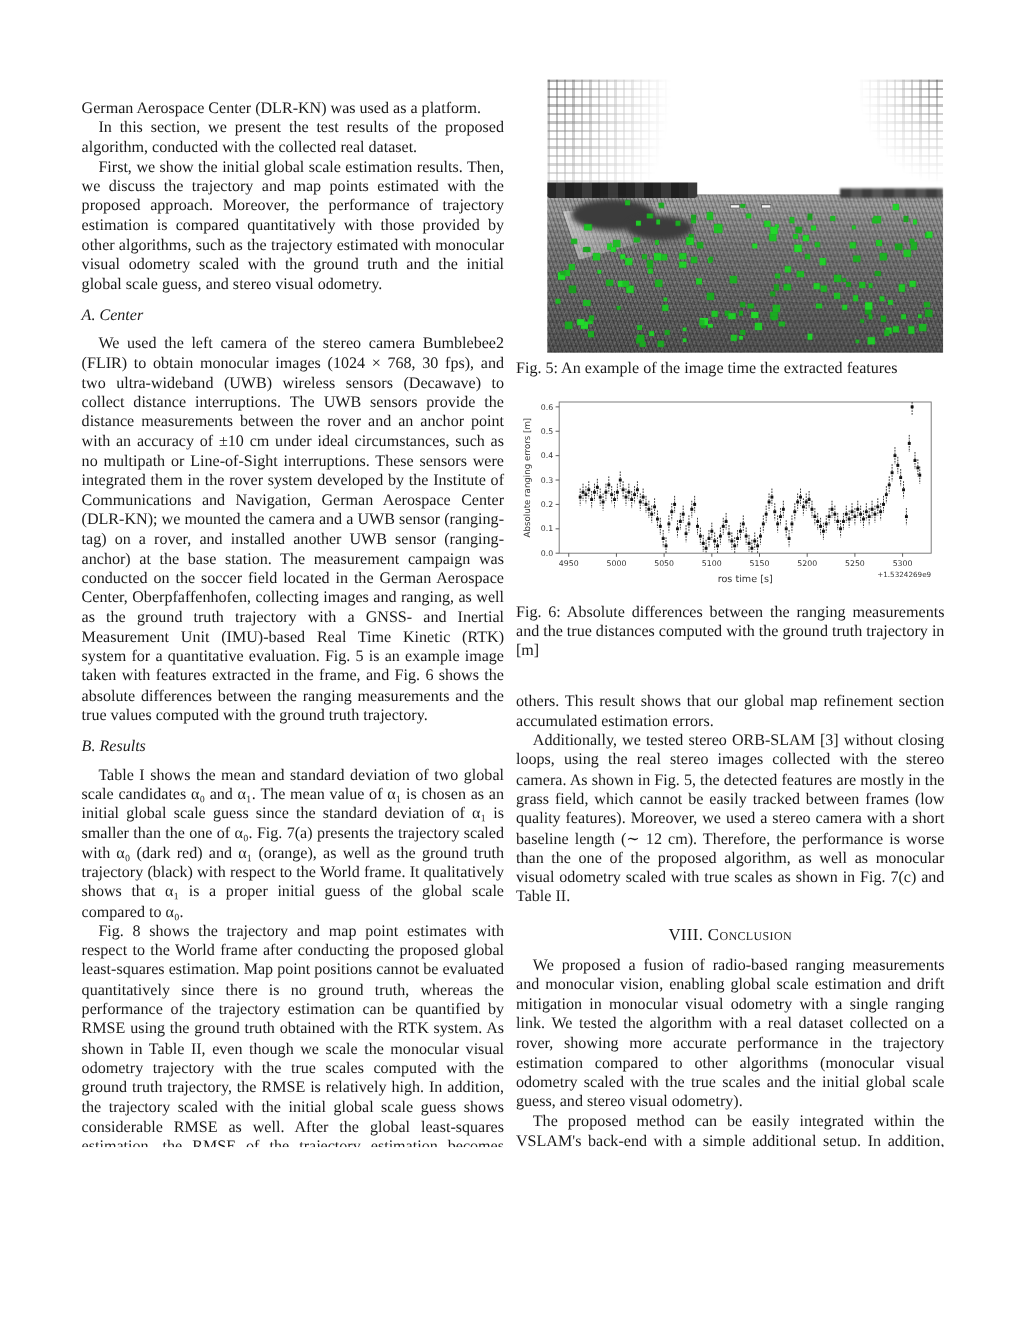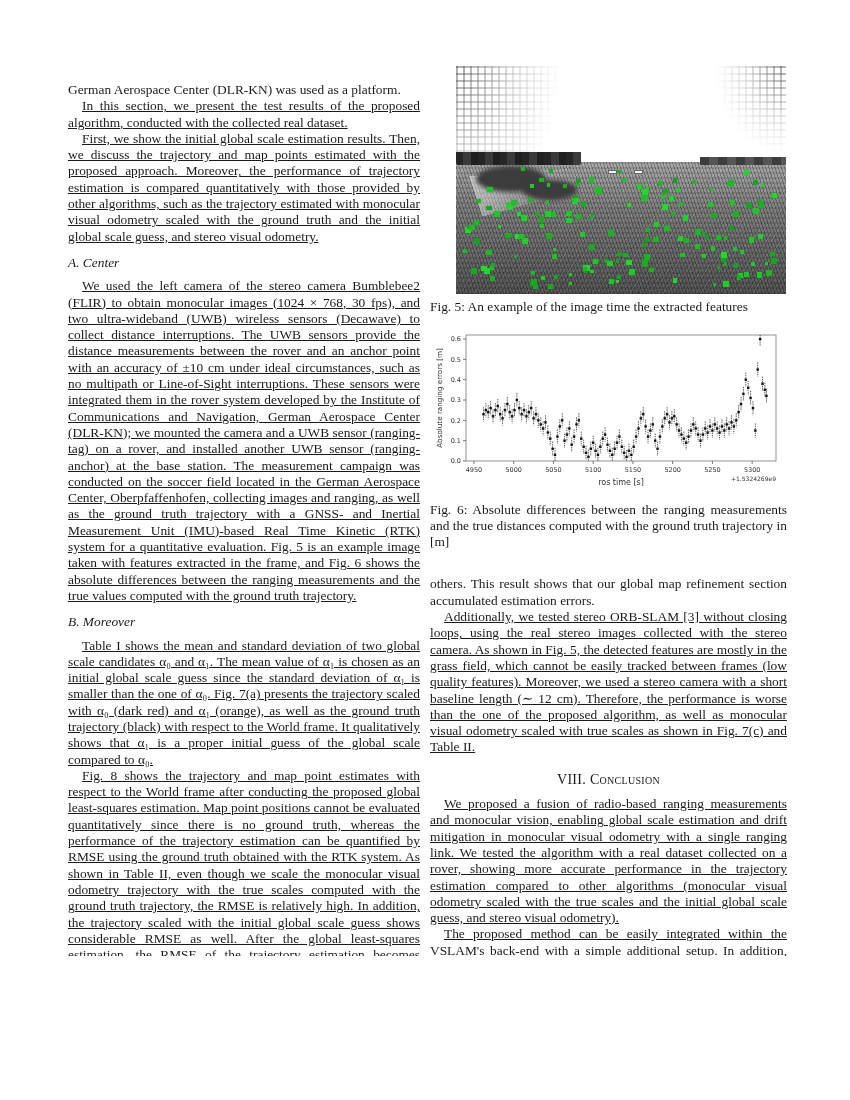--- a/index.html
+++ b/index.html
@@ -9,21 +9,21 @@
     width: 850px;
     height: 956px;
     background: #ffffff;
     font-family: "Liberation Serif", "DejaVu Serif", serif;
     color: #1a1a1a;
     overflow: hidden;
   }
   .col { position: absolute; font-size: 13.4px; line-height: 16.3px; text-align: justify; }
   .col-left  { left: 68px;  top: 82px; width: 352px; }
   .col-right { left: 430px; top: 66px; width: 357px; }
-  p.para { text-indent: 14px; text-decoration: underline; }
+  p.para { text-indent: 14px; }
   p.noindent { text-indent: 0; }
   h3.subheading {
     font-weight: normal; font-style: italic;
     font-size: 13.4px; text-align: left;
     margin: 10px 0 7px 0;
   }
   h2.section-heading {
     font-weight: normal; font-variant: small-caps;
     font-size: 14px; text-align: center;
     margin: 16px 0 8px 0; letter-spacing: 0.3px;
@@ -85,21 +85,21 @@
 <div class="page">
 
   <div class="col col-left">
     <p class="noindent">German Aerospace Center (DLR-KN) was used as a platform.</p>
     <p class="para">In this section, we present the test results of the proposed algorithm, conducted with the collected real dataset.</p>
     <p class="para">First, we show the initial global scale estimation results. Then, we discuss the trajectory and map points estimated with the proposed approach. Moreover, the performance of trajectory estimation is compared quantitatively with those provided by other algorithms, such as the trajectory estimated with monocular visual odometry scaled with the ground truth and the initial global scale guess, and stereo visual odometry.</p>
 
     <h3 class="subheading">A. Center</h3>
     <p class="para">We used the left camera of the stereo camera Bumblebee2 (FLIR) to obtain monocular images (1024 × 768, 30 fps), and two ultra-wideband (UWB) wireless sensors (Decawave) to collect distance interruptions. The UWB sensors provide the distance measurements between the rover and an anchor point with an accuracy of ±10 cm under ideal circumstances, such as no multipath or Line-of-Sight interruptions. These sensors were integrated them in the rover system developed by the Institute of Communications and Navigation, German Aerospace Center (DLR-KN); we mounted the camera and a UWB sensor (ranging-tag) on a rover, and installed another UWB sensor (ranging-anchor) at the base station. The measurement campaign was conducted on the soccer field located in the German Aerospace Center, Oberpfaffenhofen, collecting images and ranging, as well as the ground truth trajectory with a GNSS- and Inertial Measurement Unit (IMU)-based Real Time Kinetic (RTK) system for a quantitative evaluation. Fig. 5 is an example image taken with features extracted in the frame, and Fig. 6 shows the absolute differences between the ranging measurements and the true values computed with the ground truth trajectory.</p>
 
-    <h3 class="subheading">B. Moreover</h3>
+    <h3 class="subheading">B. Results</h3>
     <p class="para">Table I shows the mean and standard deviation of two global scale candidates α₀ and α₁. The mean value of α₁ is chosen as an initial global scale guess since the standard deviation of α₁ is smaller than the one of α₀. Fig. 7(a) presents the trajectory scaled with α₀ (dark red) and α₁ (orange), as well as the ground truth trajectory (black) with respect to the World frame. It qualitatively shows that α₁ is a proper initial guess of the global scale compared to α₀.</p>
     <p class="para">Fig. 8 shows the trajectory and map point estimates with respect to the World frame after conducting the proposed global least-squares estimation. Map point positions cannot be evaluated quantitatively since there is no ground truth, whereas the performance of the trajectory estimation can be quantified by RMSE using the ground truth obtained with the RTK system. As shown in Table II, even though we scale the monocular visual odometry trajectory with the true scales computed with the ground truth trajectory, the RMSE is relatively high. In addition, the trajectory scaled with the initial global scale guess shows considerable RMSE as well. After the global least-squares estimation, the RMSE of the trajectory estimation becomes significantly lower than the</p>
   </div>
 
   <div class="col col-right">
 
     <div class="fig5" id="fig5">
       <div class="checker checker-tl"></div>
       <div class="checker checker-tr"></div>
       <div class="field"></div>

